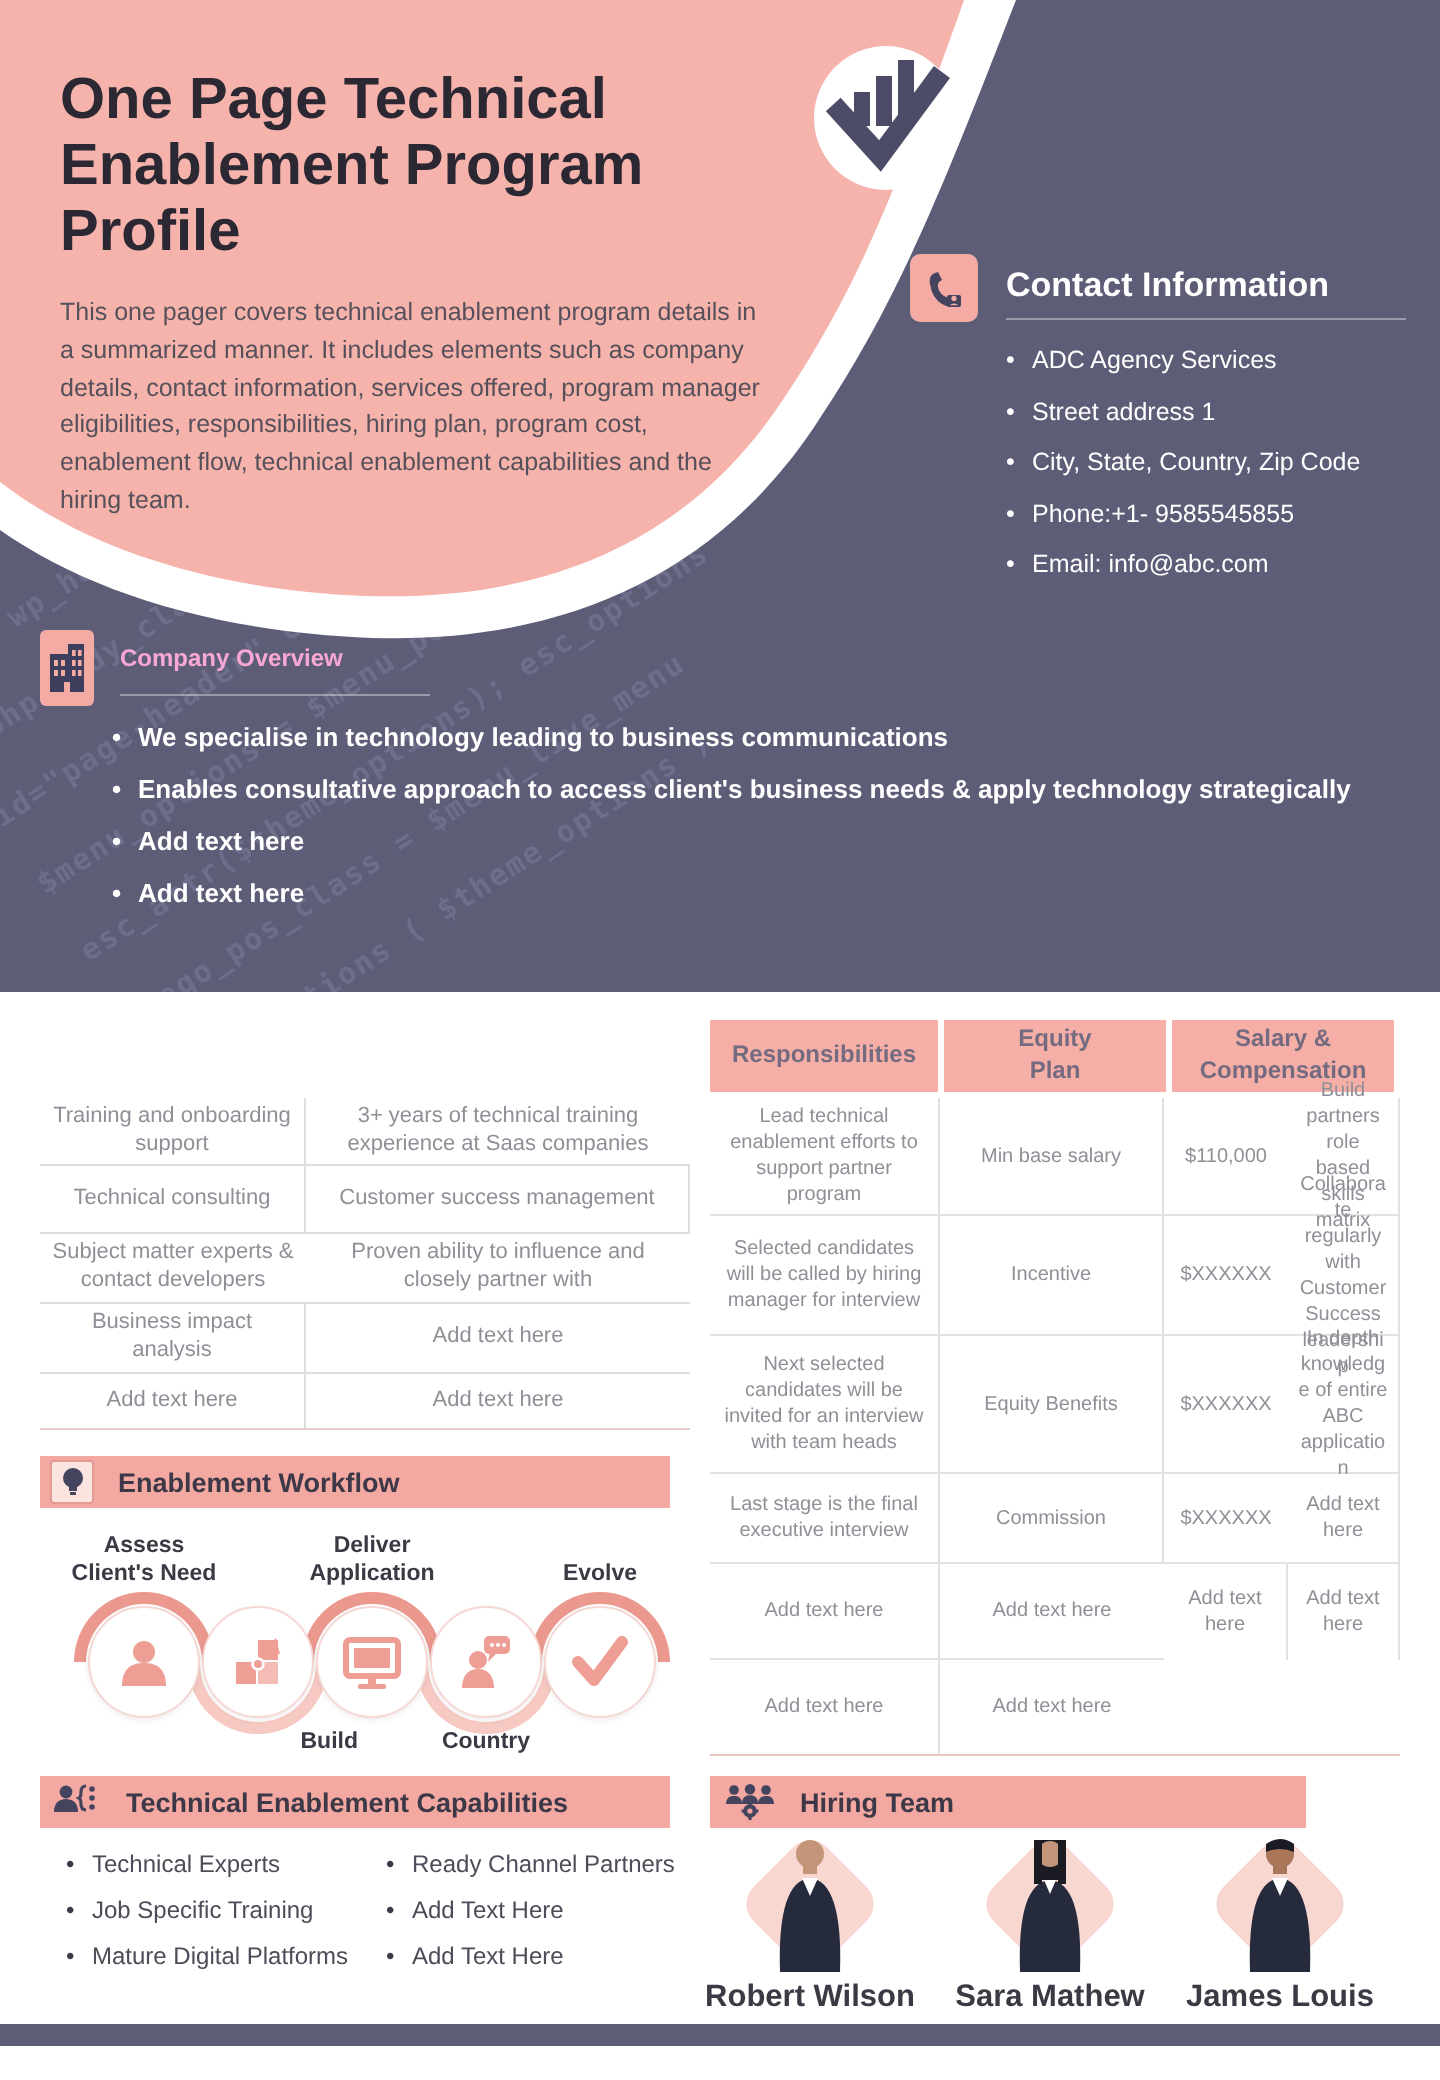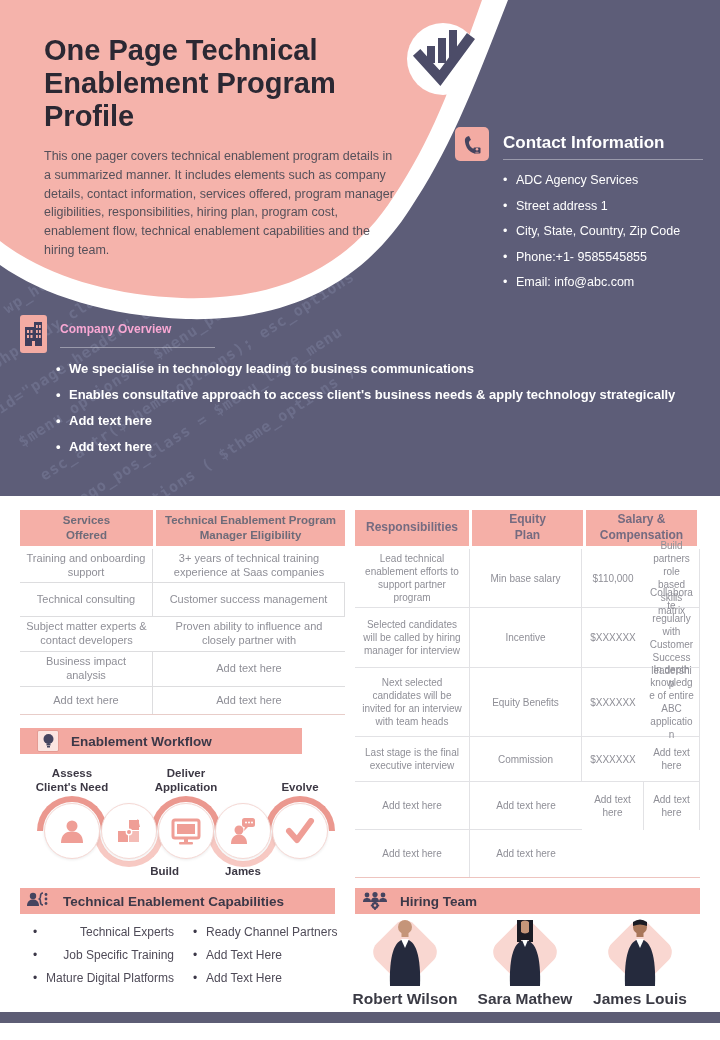--- a/index.html
+++ b/index.html
@@ -7,21 +7,21 @@
   body { font-family:"Liberation Sans", sans-serif; }
   .page { position:relative; width:720px; height:1040px; background:#ffffff; overflow:hidden; margin:0 auto; }
 
   
   .top-region { position:absolute; left:0; top:0; width:720px; height:496px; background:#5d5d78; overflow:hidden; }
   .code-texture { position:absolute; left:-60px; top:90px; width:1000px; transform:rotate(-33deg); transform-origin:40% 40%;
                   font-family:"DejaVu Sans Mono", monospace; font-size:15px; line-height:40px; letter-spacing:1px;
                   color:rgba(186,193,229,0.17); font-weight:bold; white-space:nowrap; }
   .curve-svg { position:absolute; left:0; top:0; }
 
-  .title-block { position:absolute; left:44px; top:34px; width:375px; }
+  .title-block { position:absolute; left:30px; top:34px; width:375px; }
   .page-title { font-size:29px; font-weight:bold; color:#2b2833; line-height:1.14; letter-spacing:0px; }
   .page-desc { margin-top:14px; font-size:12.5px; color:#55505a; line-height:1.5; width:352px; }
 
   .contact-block { position:absolute; left:455px; top:127px; width:250px; }
   .icon-box-pink { position:absolute; left:0; top:0; width:34px; height:34px; background:#f3aba3; border-radius:5px;
                    display:flex; align-items:center; justify-content:center; }
   .contact-title { position:absolute; left:48px; top:6px; font-size:17px; font-weight:bold; color:#ffffff; white-space:nowrap; }
   .contact-underline { position:absolute; left:48px; top:32px; width:200px; height:1px; background:rgba(255,255,255,0.38); }
   .contact-items { position:absolute; left:48px; top:46px; width:230px; }
   .contact-items .b-item { position:relative; padding-left:13px; color:#ffffff; font-size:12.5px; margin-bottom:11.5px; white-space:nowrap; }
@@ -167,25 +167,20 @@
       <div class="overview-underline"></div>
       <div class="overview-items">
         <div class="b-item">We specialise in technology leading to business communications</div>
         <div class="b-item">Enables consultative approach to access client's business needs  &amp; apply technology strategically</div>
         <div class="b-item">Add text here</div>
         <div class="b-item">Add text here</div>
       </div>
     </div>
   </div>
 
-  <div class="svc-header">
-    <div class="hdr">Services
-Offered</div>
-    <div class="hdr">Technical Enablement Program Manager Eligibility</div>
-  </div>
   <div class="svc-body">
     <div class="cell c0">Training and onboarding support</div>
     <div class="cell">3+ years of technical training experience at Saas companies</div>
     <div class="cell c0">Technical consulting</div>
     <div class="cell c0">Customer success management</div>
     <div class="cell">Subject matter experts &amp; contact developers</div>
     <div class="cell">Proven ability to influence and closely partner with</div>
     <div class="cell c0">Business impact analysis</div>
     <div class="cell">Add text here</div>
     <div class="cell c0 lastrow">Add text here</div>
@@ -217,21 +212,21 @@
     <div class="cell">$XXXXXX</div>
     <div class="cell c1">Add text here</div>
     <div class="cell c2">Add text here</div>
     <div class="cell">Add text here</div>
     <div class="cell c0 lastrow">Add text here</div>
     <div class="cell c1 lastrow">Add text here</div>
     <div class="cell c2 lastrow">Add text here</div>
     <div class="cell lastrow">Add text here</div>
   </div>
 
-  <div class="section-bar" style="left:20px; top:728px; width:282px;padding-left:12px;">
+  <div class="section-bar" style="left:20px; top:728px; width:315px;">
     <div class="bar-iconbox">
       <svg width="13" height="16" viewBox="0 0 13 16">
         <circle cx="6.5" cy="6" r="5" fill="#45445f"></circle>
         <rect x="4.5" y="10.5" width="4" height="2" fill="#45445f"></rect>
         <rect x="5" y="13" width="3" height="1.5" fill="#45445f"></rect>
       </svg>
     </div>
     <div class="bar-label">Enablement Workflow</div>
   </div>
 
@@ -284,48 +279,48 @@
           <circle cx="23" cy="5.5" r="1" fill="#ffffff"></circle>
       </svg>
     </div>
     <div class="wf-circle" style="left:252px; top:45px;">
       <svg width="30" height="26" viewBox="0 0 30 26">
         <path d="M4,13 L12,22 L26,3" fill="none" stroke="#ef9e96" stroke-width="6" stroke-linecap="round" stroke-linejoin="round"></path>
       </svg>
     </div>
 
     <div class="wf-label" style="left:59px; top:106px;text-align:right;">Build</div>
-    <div class="wf-label" style="left:173px; top:106px;">James</div>
+    <div class="wf-label" style="left:173px; top:106px;">Country</div>
   </div>
 
   <div class="section-bar" style="left:20px; top:888px; width:315px;">
     <div class="bar-icon-bare">
       <svg width="24" height="18" viewBox="0 0 24 18">
         <circle cx="6" cy="4" r="3.2" fill="#45445f"></circle>
         <path d="M0,14 C0,9 3,7.5 6,7.5 C9,7.5 12,9 12,14 Z" fill="#45445f"></path>
         <path d="M16,1 Q13.5,1 13.5,4 Q13.5,6.5 12.5,7 Q13.5,7.5 13.5,10 Q13.5,13 16,13" fill="none" stroke="#45445f" stroke-width="1.6"></path>
         <circle cx="19" cy="2.5" r="1.4" fill="#45445f"></circle>
           <circle cx="19" cy="7" r="1.4" fill="#45445f"></circle>
           <circle cx="19" cy="11.5" r="1.4" fill="#45445f"></circle>
       </svg>
     </div>
     <div class="bar-label">Technical Enablement Capabilities</div>
   </div>
-  <div class="cap-items" style="left:33px;text-align:right;">
+  <div class="cap-items" style="left:33px;">
     <div class="b-item">Technical Experts</div>
     <div class="b-item">Job Specific Training</div>
     <div class="b-item">Mature Digital Platforms</div>
   </div>
   <div class="cap-items" style="left:193px;">
     <div class="b-item">Ready Channel Partners</div>
     <div class="b-item">Add Text Here</div>
     <div class="b-item">Add Text Here</div>
   </div>
 
-  <div class="section-bar" style="left:355px; top:888px; width:345px;">
+  <div class="section-bar" style="left:355px; top:888px; width:298px;">
     <div class="bar-icon-bare">
       <svg width="26" height="18" viewBox="0 0 26 18">
         <circle cx="5" cy="3" r="2.4" fill="#45445f"></circle>
           <circle cx="13" cy="2.6" r="2.6" fill="#45445f"></circle>
           <circle cx="21" cy="3" r="2.4" fill="#45445f"></circle>
         <path d="M1,10 C1,6.8 3,6 5,6 C7,6 9,6.8 9,10 Z" fill="#45445f"></path>
         <path d="M9,10 C9,6.4 11,5.6 13,5.6 C15,5.6 17,6.4 17,10 Z" fill="#45445f"></path>
         <path d="M17,10 C17,6.8 19,6 21,6 C23,6 25,6.8 25,10 Z" fill="#45445f"></path>
         <circle cx="13" cy="13.5" r="3.4" fill="#45445f"></circle>
         <circle cx="13" cy="13.5" r="1.3" fill="#f3a9a1"></circle>

